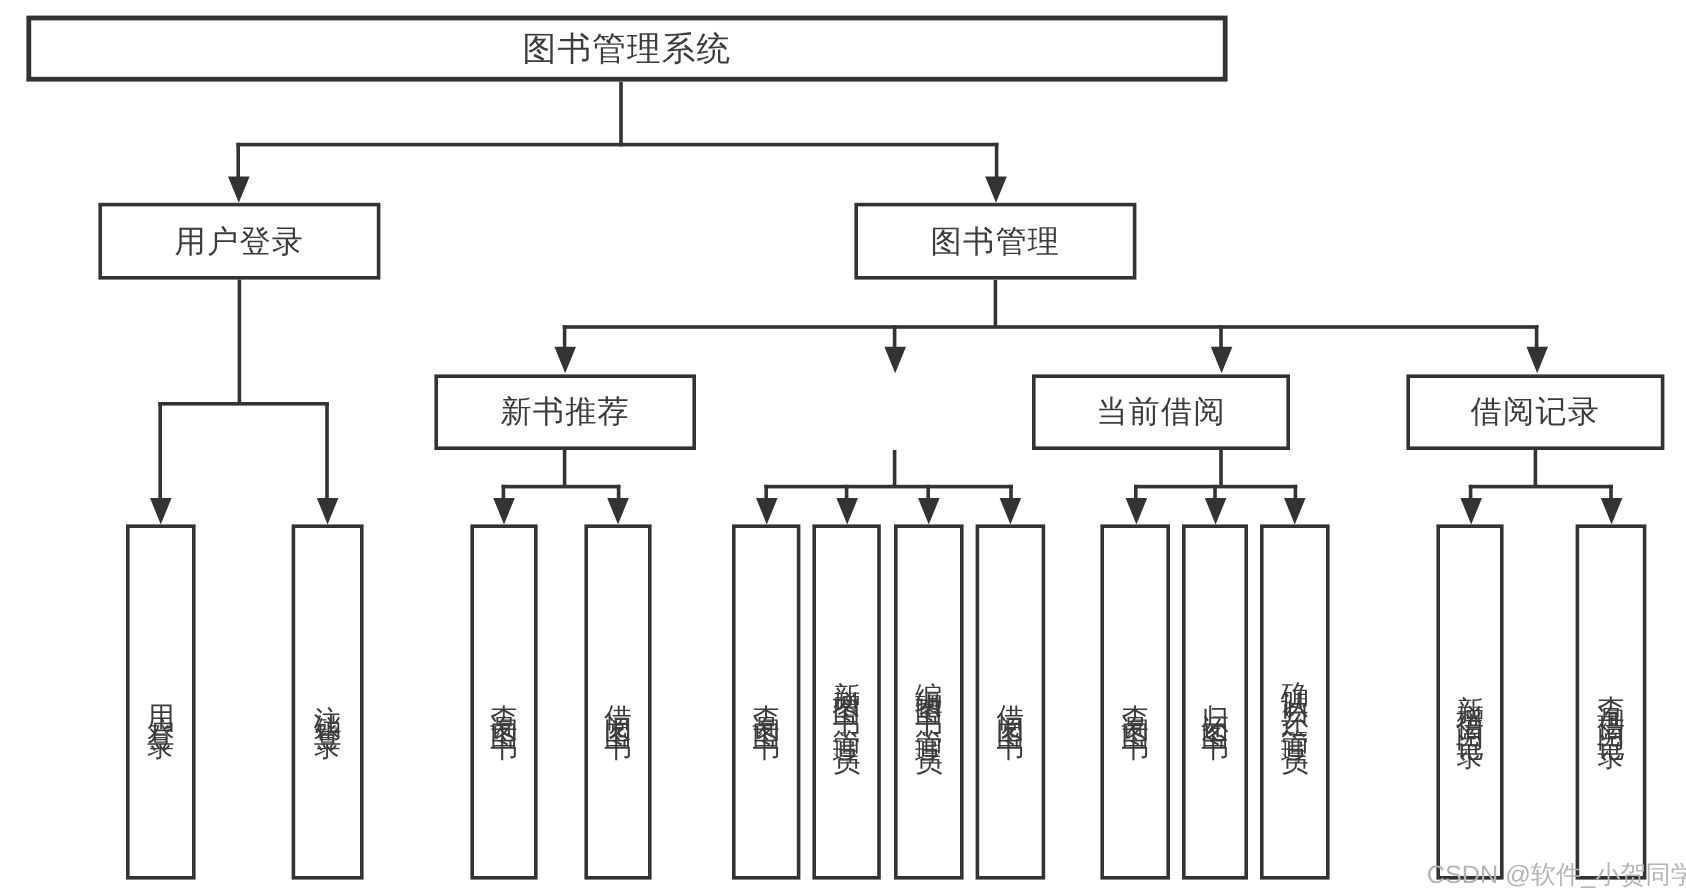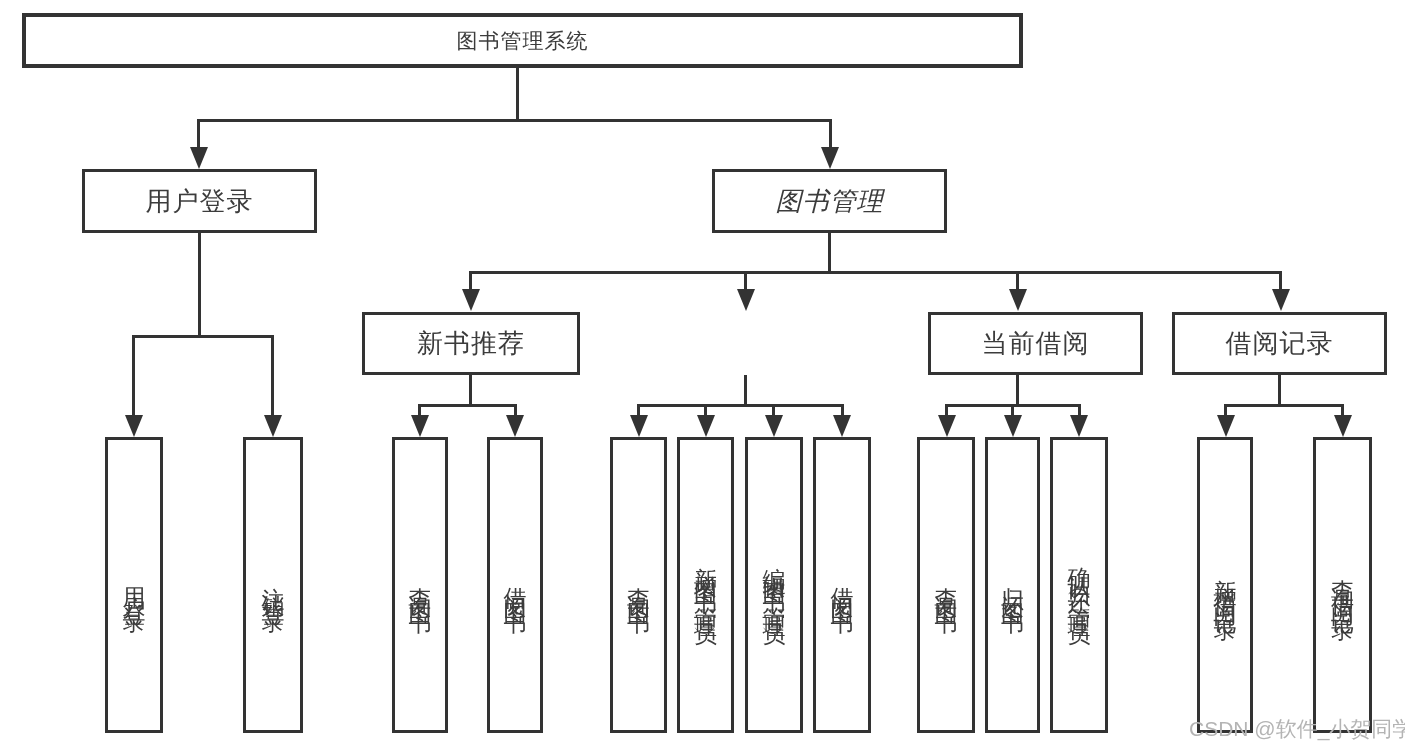--- a/index.html
+++ b/index.html
@@ -7,21 +7,21 @@
     position:relative; width:1405px; height:747px; background:#fff;
     font-family:"Liberation Sans", sans-serif; overflow:hidden;
   }
   .box {
     position:absolute; box-sizing:border-box; background:#fff;
     border:3px solid var(--line,#333); display:flex;
     align-items:center; justify-content:center;
     color:var(--text,#3c3c3c); font-size:26px; letter-spacing:1px;
     z-index:2;
   }
-  .box--root { border-width:4px; font-size:21px;text-align:right; }
+  .box--root { border-width:4px; font-size:28px;text-align:right; }
   .box--leaf { font-size:23px; }
   .box--leaf .vtext {
     writing-mode:vertical-rl; text-orientation:mixed;
     letter-spacing:8px; line-height:1;
   }
   .vl { position:absolute; width:3px; background:var(--line,#333); z-index:1; }
   .hl { position:absolute; height:3px; background:var(--line,#333); z-index:1; }
   .ar {
     position:absolute; width:0; height:0; z-index:1;
     border-left:9px solid transparent; border-right:9px solid transparent;
@@ -38,30 +38,30 @@
 <div id="stage">
 
   <div class="box box--root" style="left:22px; top:13px; width:1001px; height:55px;">
     <span>图书管理系统</span>
   </div>
 
   <div class="box" style="left:82px; top:169px; width:235px; height:64px;">
     <span>用户登录</span>
   </div>
 
-  <div class="box" style="left:712px; top:169px; width:235px; height:64px;font-style:italic;">
+  <div class="box" style="left:712px; top:169px; width:235px; height:64px;">
     <span>图书管理</span>
   </div>
 
   <div class="box" style="left:362px; top:312px; width:218px; height:63px;">
     <span>新书推荐</span>
   </div>
 
 
-  <div class="box" style="left:928px; top:312px; width:215px; height:63px;">
+  <div class="box" style="left:860px; top:312px; width:215px; height:63px;">
     <span>当前借阅</span>
   </div>
 
   <div class="box" style="left:1172px; top:312px; width:215px; height:63px;">
     <span>借阅记录</span>
   </div>
 
   <div class="box box--leaf" style="left:105px; top:437px; width:58px; height:296px;">
     <span class="vtext">用户登录</span>
   </div>

